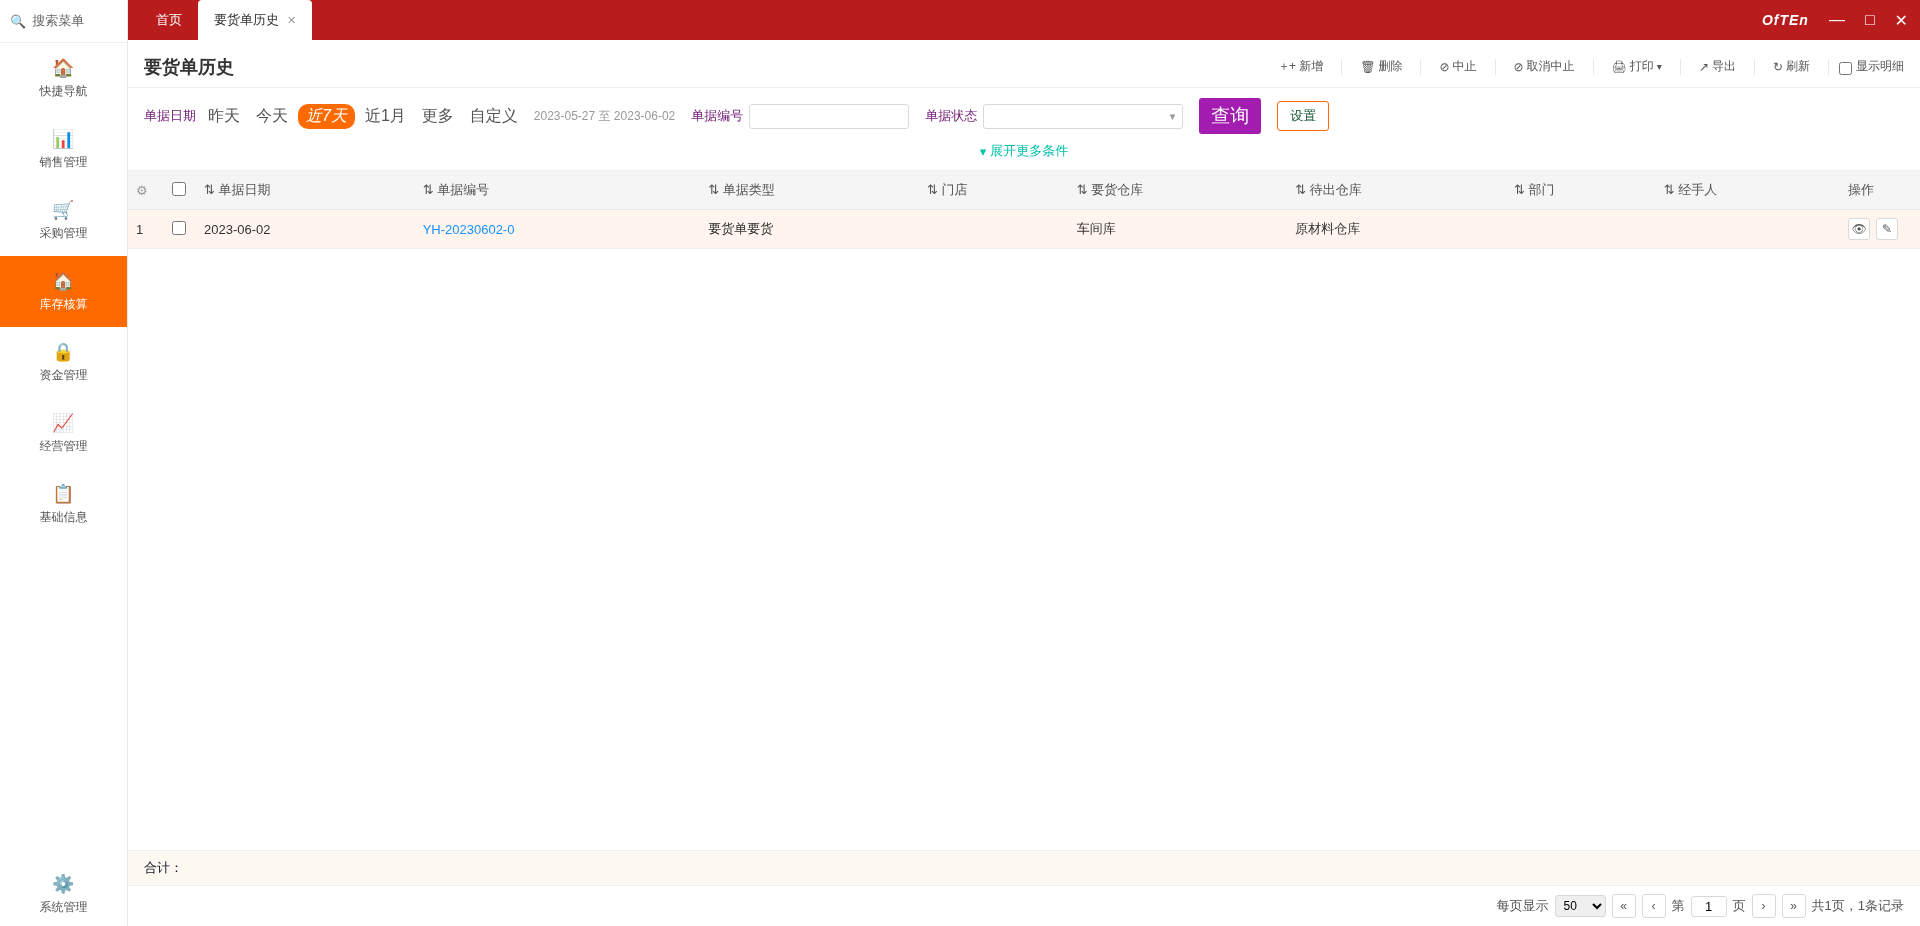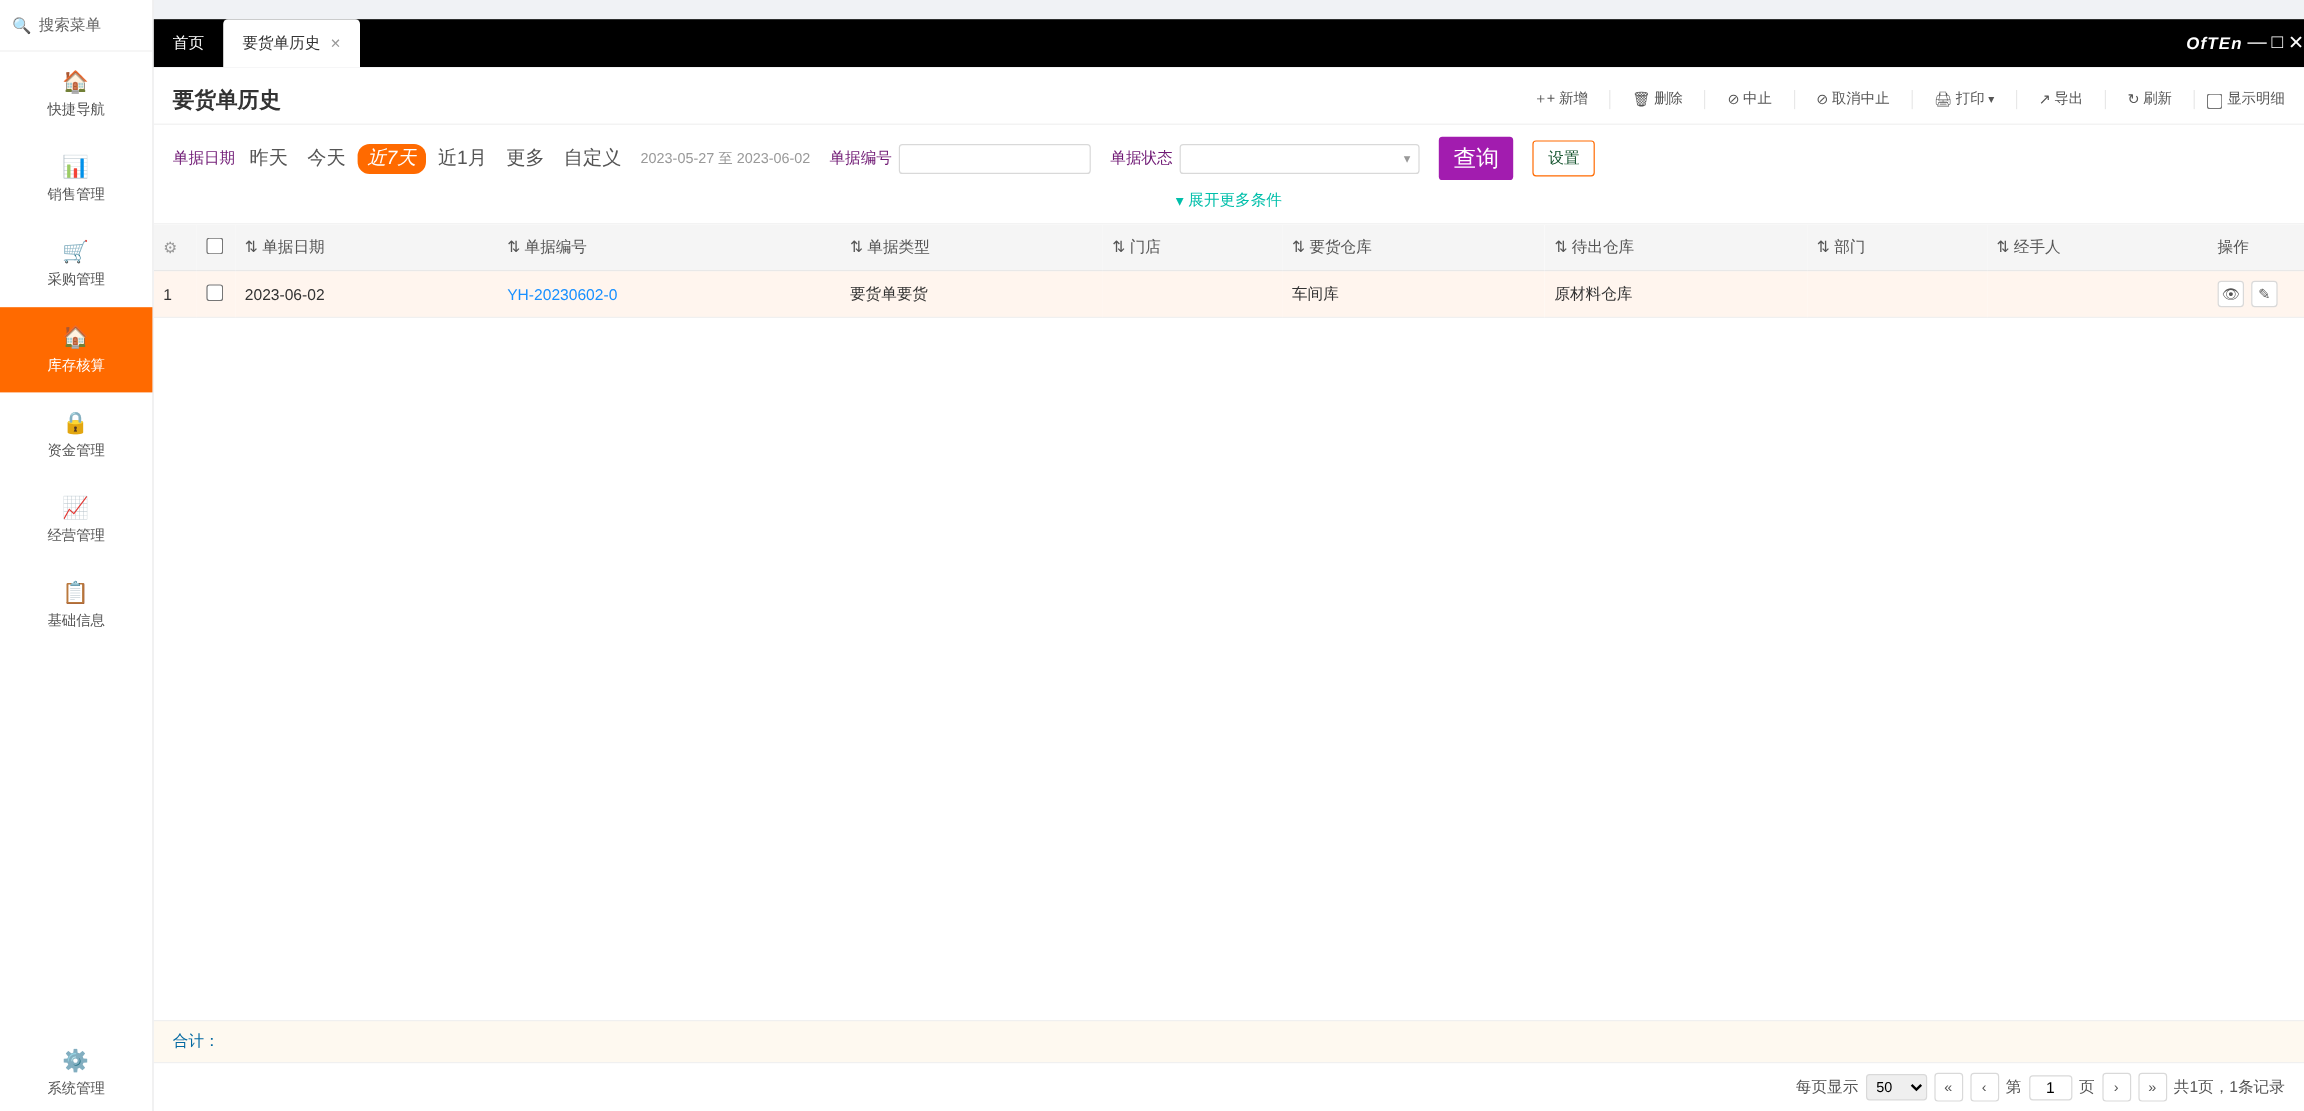--- a/index.html
+++ b/index.html
@@ -10,26 +10,26 @@
     .sidebar-search { padding: 12px 10px; display: flex; align-items: center; gap: 6px; cursor: pointer; color: #666; font-size: 13px; border-bottom: 1px solid #f0f0f0; }
     .sidebar-item { padding: 14px 10px; display: flex; flex-direction: column; align-items: center; gap: 4px; cursor: pointer; color: #555; font-size: 12px; }
     .sidebar-item.active { background: #ff6a00; color: #fff; border-radius: 0; }
     .sidebar-item .icon { font-size: 18px; }
     .sidebar-bottom { margin-top: auto; padding-bottom: 10px; }
 
     
     .main { flex: 1; display: flex; flex-direction: column; overflow: hidden; }
 
     
-    .topnav { background: #000000; height: 40px; display: flex; align-items: center; padding: 0 0; gap: 0; margin-top: 16px; }
+    .topnav { background: #b91c1c; height: 40px; display: flex; align-items: center; padding: 0 12px; gap: 0; }
     .topnav-tab { padding: 0 16px; height: 40px; display: flex; align-items: center; color: #fff; cursor: pointer; font-size: 13px; gap: 4px; }
     .topnav-tab.home { background: transparent; }
     .topnav-tab.active { background: #fff; color: #333; border-radius: 4px 4px 0 0; }
     .topnav-tab .close-btn { font-size: 11px; color: #999; cursor: pointer; margin-left: 4px; }
-    .topnav-right { margin-left: auto; display: flex; align-items: center; gap: 4px; color: #fff; font-size: 12px; }
+    .topnav-right { margin-left: auto; display: flex; align-items: center; gap: 20px; color: #fff; font-size: 12px; }
     .topnav-icon { cursor: pointer; font-size: 16px; }
 
     
     .content { flex: 1; background: #fff; margin: 0; display: flex; flex-direction: column; overflow: hidden; }
 
     
     .page-header { padding: 14px 16px 8px 16px; display: flex; align-items: center; justify-content: space-between; border-bottom: 1px solid #f0f0f0; }
     .page-title { font-size: 18px; font-weight: bold; color: #333; }
     .header-actions { display: flex; align-items: center; gap: 8px; }
     .action-btn { display: flex; align-items: center; gap: 3px; padding: 4px 8px; cursor: pointer; font-size: 12px; color: #555; border: none; background: none; }
@@ -55,21 +55,21 @@
     thead tr { background: #f5f5f5; }
     thead th { padding: 10px 8px; text-align: left; color: #555; font-weight: normal; border-bottom: 1px solid #e8e8e8; white-space: nowrap; position: relative; }
     tbody tr { border-bottom: 1px solid #f0f0f0; }
     tbody tr.highlighted { background: #fff5ee; }
     tbody td { padding: 8px 8px; color: #333; }
     .link-text { color: #1890ff; cursor: pointer; text-decoration: none; }
     .ops-btns { display: flex; gap: 6px; }
     .op-btn { width: 22px; height: 22px; border: 1px solid #d9d9d9; border-radius: 3px; display: flex; align-items: center; justify-content: center; cursor: pointer; font-size: 12px; color: #555; background: #fff; }
 
     
-    .table-footer { background: #fef9f0; padding: 8px 16px; font-size: 13px; color: #0369a1; border-top: 1px solid #f0f0f0; }
+    .table-footer { background: #fef9f0; padding: 8px 16px; font-size: 13px; color: #0f172a; border-top: 1px solid #f0f0f0; }
     .pagination { padding: 8px 16px; display: flex; align-items: center; justify-content: flex-end; gap: 6px; font-size: 13px; color: #555; border-top: 1px solid #f0f0f0; background: #fff; }
     .page-size-select { border: 1px solid #d9d9d9; border-radius: 3px; padding: 2px 4px; font-size: 12px; outline: none; }
     .page-nav-btn { width: 24px; height: 24px; border: 1px solid #d9d9d9; border-radius: 3px; display: flex; align-items: center; justify-content: center; cursor: pointer; background: #fff; font-size: 12px; color: #555; }
     .page-input { border: 1px solid #d9d9d9; border-radius: 3px; width: 36px; text-align: center; padding: 2px 4px; font-size: 13px; outline: none; }
 
     .checkbox { width: 14px; height: 14px; cursor: pointer; }
 
     .divider-v { width: 1px; height: 16px; background: #e8e8e8; margin: 0 2px; }
 
     .filter-status-select { border: 1px solid #d9d9d9; border-radius: 3px; padding: 4px 8px; font-size: 13px; width: 200px; outline: none; background: #fff; appearance: none; padding-right: 24px; }

